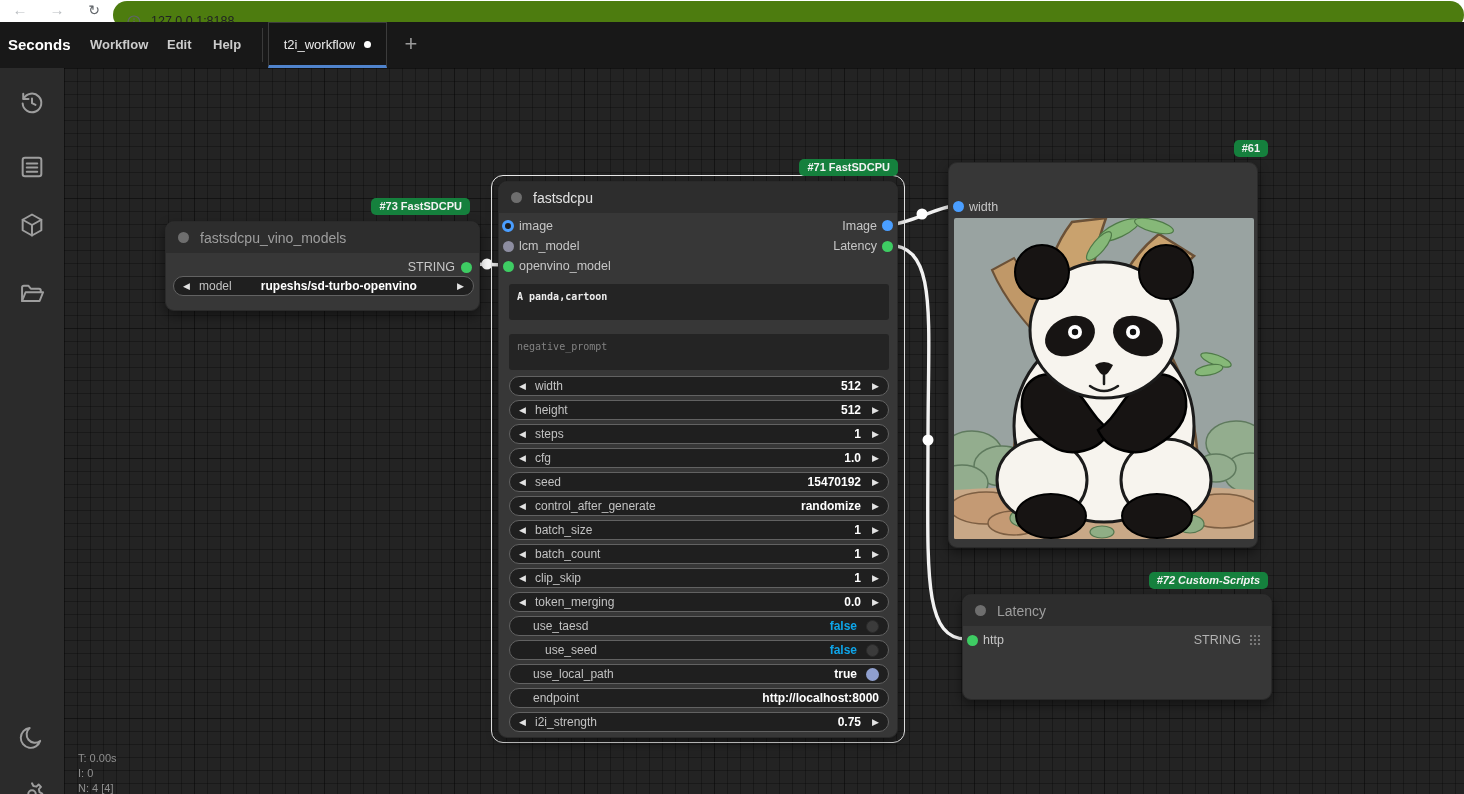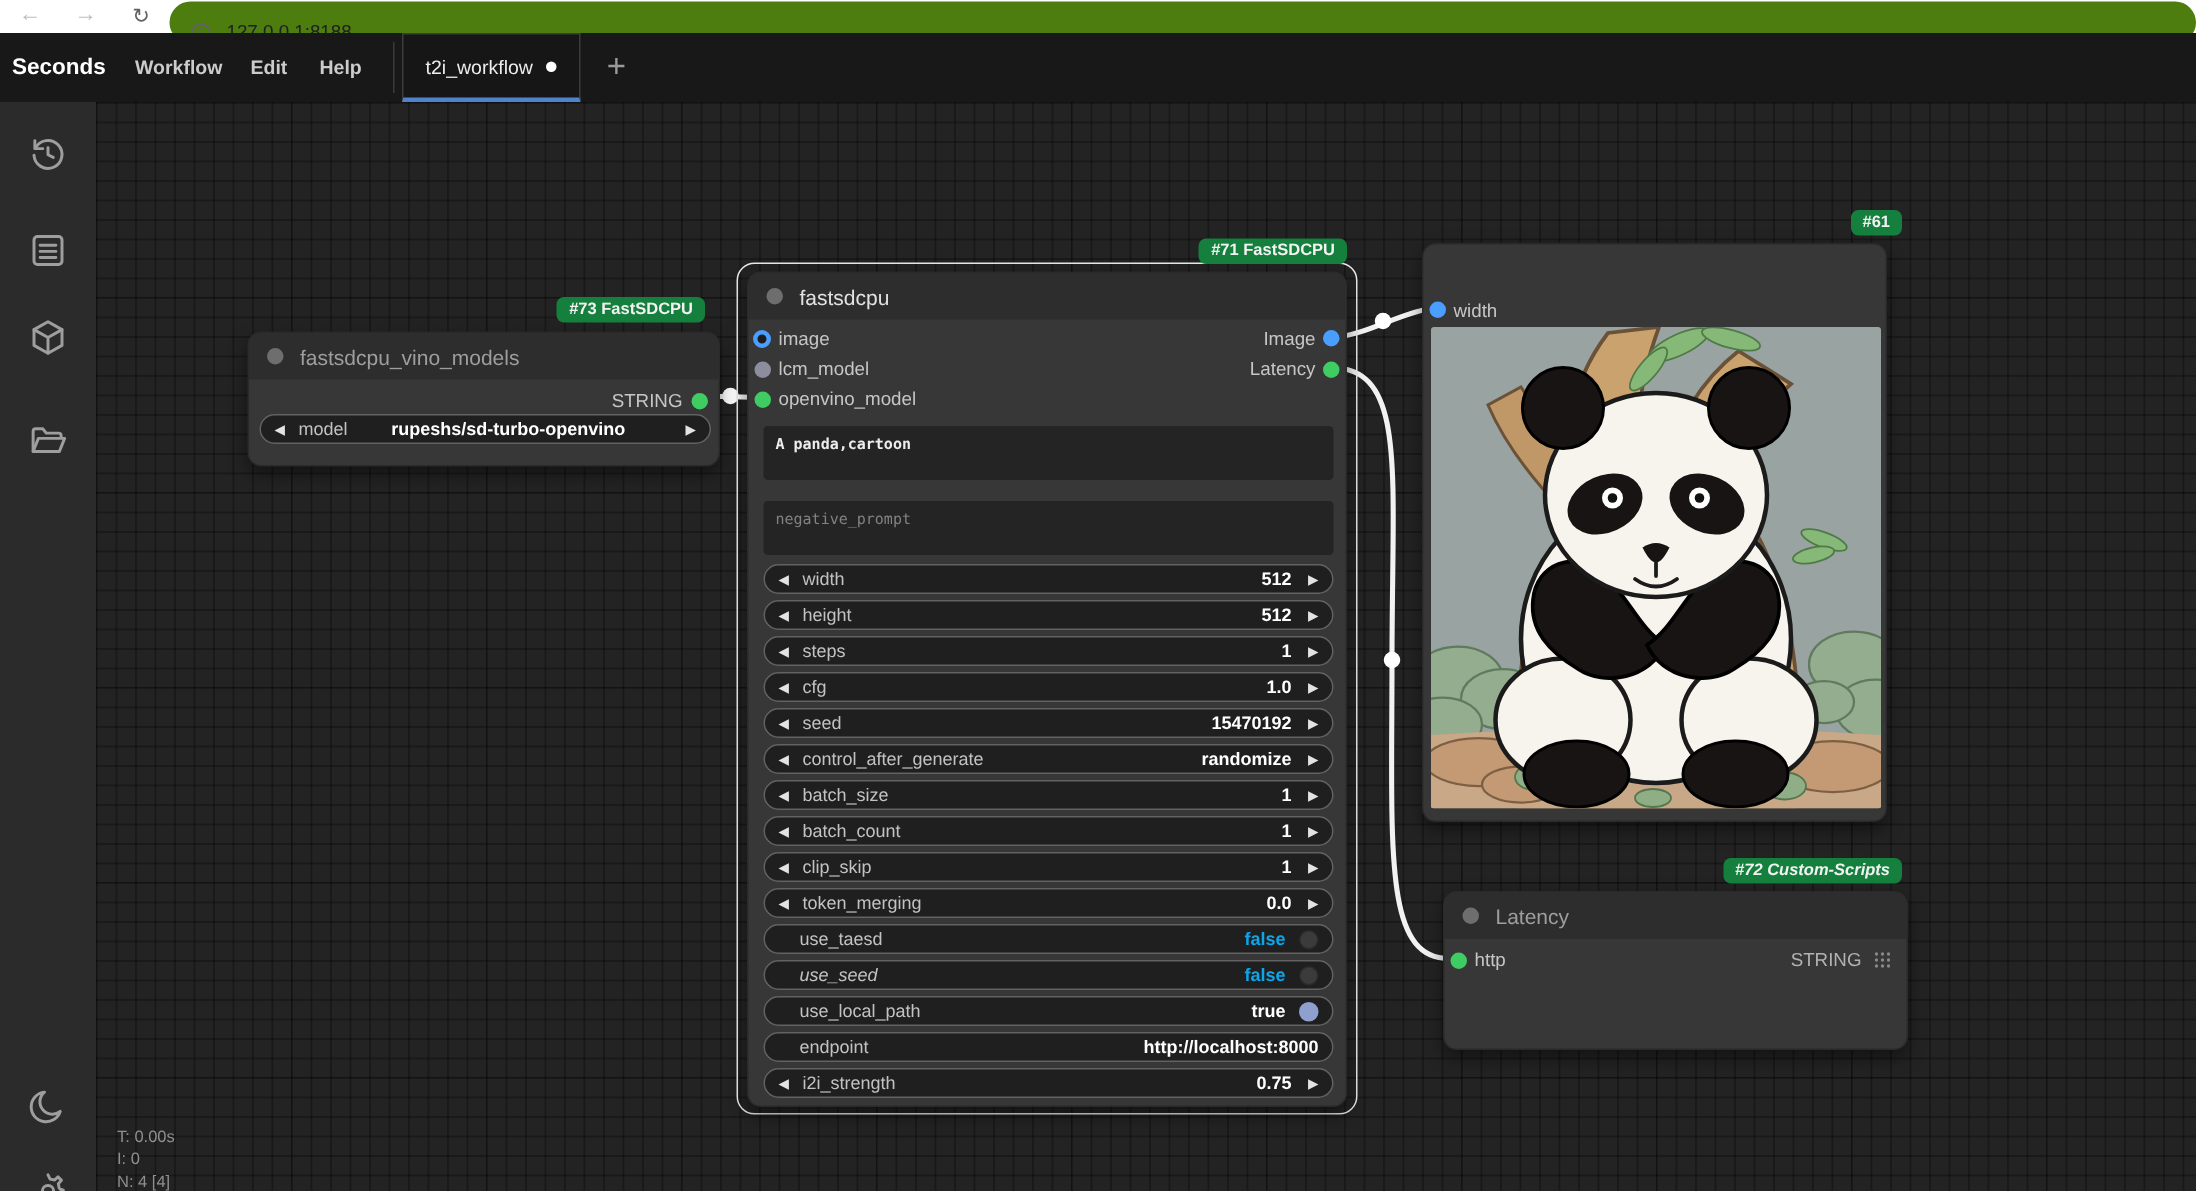--- a/index.html
+++ b/index.html
@@ -284,21 +284,21 @@
     <span class="w-value">0.0</span>
     <span class="w-arrow right">▶</span>
   </div>
 
   <div class="widget" style="left:10px; top:434px; width:380px;">
     <span class="w-label" style="margin-left:14px;">use_taesd</span>
     <span class="w-value off">false</span>
     <span class="toggle-circle off"></span>
   </div>
   <div class="widget" style="left:10px; top:458px; width:380px;">
-    <span class="w-label" style="margin-left:14px;font-style:italic;">use_seed</span>
+    <span class="w-label" style="margin-left:26px;">use_seed</span>
     <span class="w-value off">false</span>
     <span class="toggle-circle off"></span>
   </div>
   <div class="widget" style="left:10px; top:482px; width:380px;">
     <span class="w-label" style="margin-left:14px;">use_local_path</span>
     <span class="w-value">true</span>
     <span class="toggle-circle on"></span>
   </div>
 
   <div class="widget" style="left:10px; top:506px; width:380px;">

